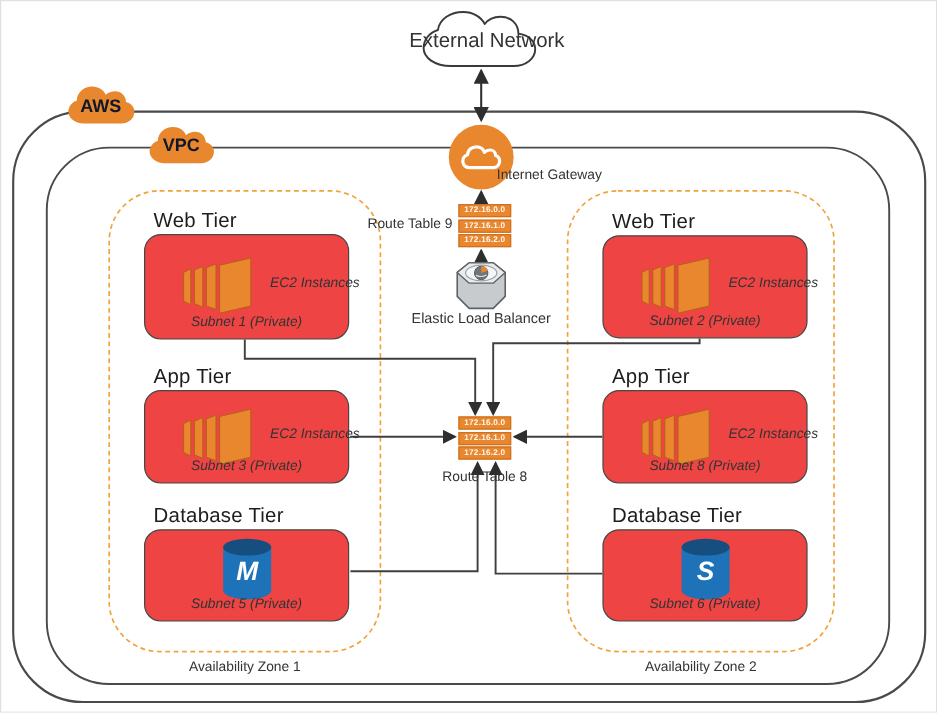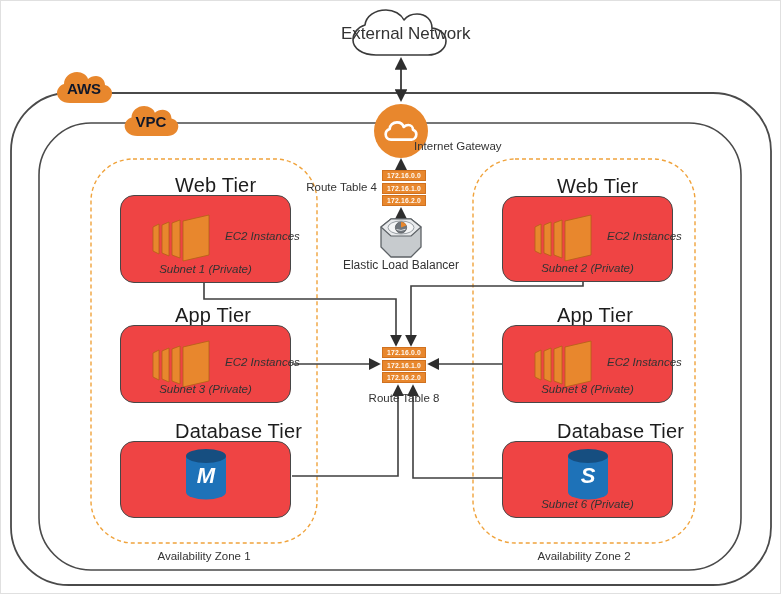--- a/index.html
+++ b/index.html
@@ -1,21 +1,21 @@
 <!DOCTYPE html>
 <html><head>
 <meta charset="utf-8">
 <style>
   html,body{margin:0;padding:0;background:#fff;}
   body{font-family:"Liberation Sans",sans-serif;color:#222;}
   .canvas{position:relative;width:781px;height:594px;background:#fff;border:1px solid #e0e0e0;box-sizing:border-box;overflow:hidden;}
   .abs{position:absolute;}
   svg{display:block;}
   .lbl{position:absolute;color:#2b2b2b;white-space:nowrap;}
-  .tier-title{font-size:20px;color:#1d1d1d;letter-spacing:.2px;margin-left:47px;}
+  .tier-title{font-size:17px;color:#1d1d1d;letter-spacing:.2px;}
   .small{font-size:11.5px;color:#333;}
   .subnet-box{position:absolute;background:#ef4444;border:1.6px solid #474747;border-radius:14px;box-sizing:border-box;font-style:italic;}
   .subnet-label{position:absolute;left:0;right:0;bottom:7px;text-align:center;font-size:11.5px;color:#333;}
   .component-label{position:absolute;font-size:11.5px;color:#333;white-space:nowrap;}
   .rt{position:absolute;width:44px;}
   .rt-cell{width:44px;height:11px;margin-bottom:1.5px;background:#E8872D;border:1px solid #d0711f;box-sizing:border-box;color:rgba(255,255,255,.95);font-size:6.8px;font-weight:bold;text-align:center;line-height:9px;letter-spacing:.2px;}
   .badge-text{position:absolute;color:#0f172a;font-weight:bold;font-size:15px;text-align:center;}
   .ig-circle{position:absolute;left:373px;top:103px;width:54px;height:54px;border-radius:50%;background:#E8872D;}
   .db-letter{position:absolute;left:0;right:0;top:16px;text-align:center;color:#fff;font-weight:bold;font-size:22px;}
   .az-label{position:absolute;text-align:center;font-size:11.5px;color:#333;}
@@ -77,21 +77,21 @@
       <path d="M15,35 C10,35 7,31 7,27 C7,23 10,20 13,19 C13,13 18,9 24,9 C29,9 33,12 34,16 C36,14 38,13 41,13 C45,13 48,16 48,20 C51,21 53,24 53,27 C53,31 50,35 46,35 Z" fill="none" stroke="#ffffff" stroke-width="4" stroke-linejoin="round"></path>
     </svg>
   </div>
   <div class="lbl small" style="left:413px;top:139px;">Internet Gateway</div>
 
   <div class="rt" style="left:381px;top:169px;">
     <div class="rt-cell">172.16.0.0</div>
     <div class="rt-cell">172.16.1.0</div>
     <div class="rt-cell">172.16.2.0</div>
   </div>
-  <div class="lbl small" style="left:296px;top:180px;width:80px;text-align:right;">Route Table 4</div>
+  <div class="lbl small" style="left:296px;top:180px;width:80px;text-align:right;">Route Table 9</div>
 
   <svg class="abs" style="left:376px;top:216px;" width="48" height="42" viewBox="0 0 48 42">
     <polygon points="14,2 34,2 44,10 44,30 34,40 14,40 4,30 4,10" fill="#C7CBCE" stroke="#5d6266" stroke-width="1.3" stroke-linejoin="round"></polygon>
     <polygon points="14,2 34,2 44,10 34,19 14,19 4,10" fill="#E9EBED" stroke="#5d6266" stroke-width="1.1" stroke-linejoin="round"></polygon>
     <ellipse cx="24" cy="10.5" rx="13" ry="6.5" fill="#F5F6F7" stroke="#9aa0a5" stroke-width="1"></ellipse>
     <circle cx="24" cy="10.5" r="5.6" fill="#70767c" stroke="#54585c" stroke-width="0.8"></circle>
     <path d="M24,10.5 L29.4,8.6 A5.6,5.6 0 0 0 24,4.9 Z" fill="#E8872D"></path>
     <path d="M19.5,12.5 Q24,14.5 28.5,12.2" stroke="#d9dcdf" stroke-width="1" fill="none"></path>
   </svg>
   <div class="lbl small" style="left:325px;top:257px;width:150px;text-align:center;font-size:12px;">Elastic Load Balancer</div>
@@ -129,20 +129,21 @@
 
   <div class="lbl tier-title" style="left:127px;top:419px;">Database Tier</div>
   <div class="subnet-box" style="left:119px;top:440px;width:171px;height:77px;">
     <div class="abs" style="left:62px;top:5px;width:46px;height:54px;">
       <svg width="46" height="54" viewBox="0 0 46 54">
         <path d="M3,9 L3,45 A20,7.5 0 0 0 43,45 L43,9 Z" fill="#1E72B8"></path>
         <ellipse cx="23" cy="9" rx="20" ry="7" fill="#164E80"></ellipse>
       </svg>
       <div class="db-letter">M</div>
     </div>
+    <div class="subnet-label">Subnet 5 (Private)</div>
   </div>
 
   <div class="lbl tier-title" style="left:509px;top:174px;">Web Tier</div>
   <div class="subnet-box" style="left:501px;top:195px;width:171px;height:86px;">
     <svg class="abs" style="left:28px;top:13px;" width="64" height="52" viewBox="0 0 64 52">
       <polygon points="4,17 10,14 10,44 4,41" fill="#E8872D" stroke="#b35f16" stroke-width="0.8"></polygon>
       <polygon points="13,15 20,12 20,46 13,43" fill="#E8872D" stroke="#b35f16" stroke-width="0.8"></polygon>
       <polygon points="23,13 31,10 31,48 23,45" fill="#E8872D" stroke="#b35f16" stroke-width="0.8"></polygon>
       <polygon points="34,11 60,5 60,45 34,51" fill="#E8872D" stroke="#b35f16" stroke-width="0.8"></polygon>
     </svg>

